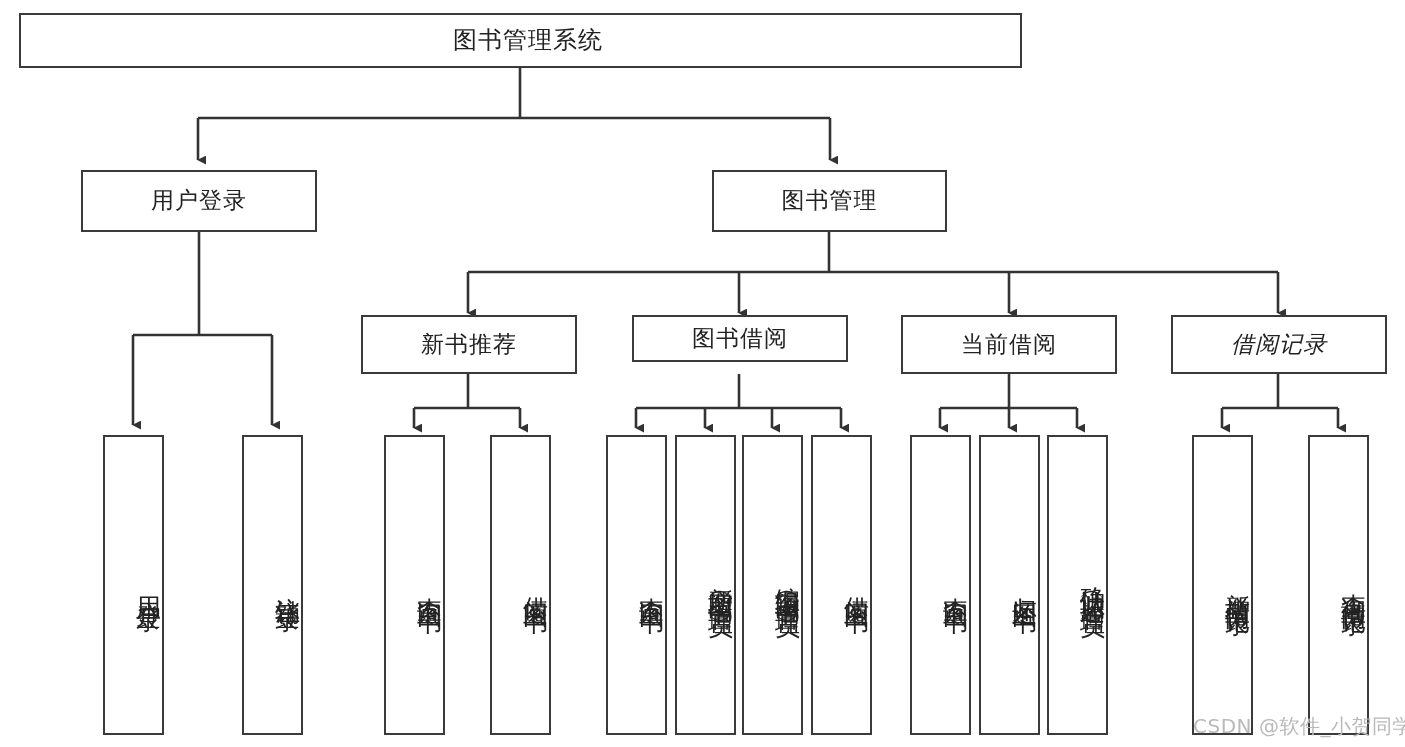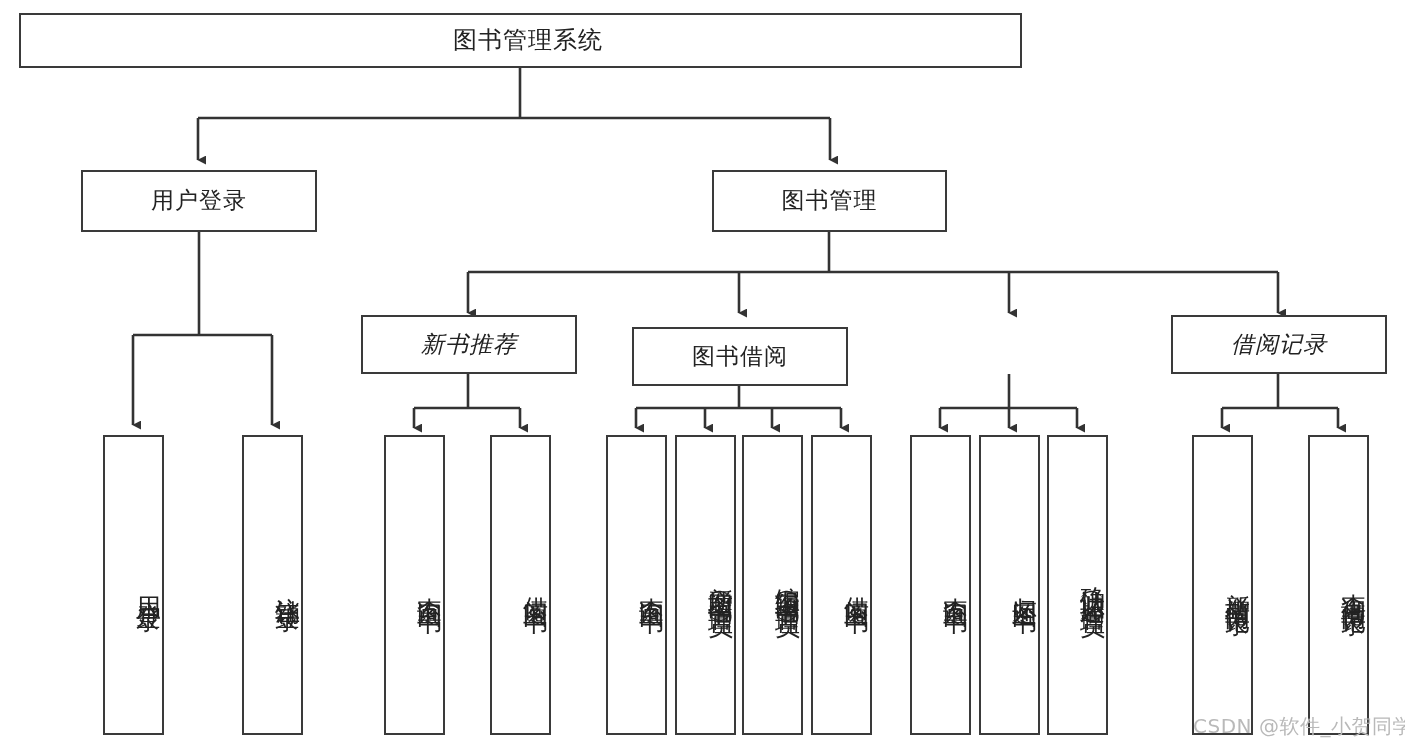--- a/index.html
+++ b/index.html
@@ -125,24 +125,25 @@
       <path d="M 1338 408 L 1338 428" marker-end="url(#arrow)"></path>
     </g>
   </svg>
 
   <div class="node h root" style="left:19px; top:13px; width:1003px; height:55px;">图书管理系统</div>
 
   <div class="node h" style="left:81px; top:170px; width:236px; height:62px;">用户登录</div>
 
   <div class="node h" style="left:712px; top:170px; width:235px; height:62px;">图书管理</div>
 
-  <div class="node h" style="left:361px; top:315px; width:216px; height:59px;font-style:italic;">新书推荐</div>
+  <div class="node h" style="left:361px; top:315px; width:216px; height:59px;">新书推荐</div>
 
-  <div class="node h" style="left:632px; top:327px; width:216px; height:59px;">图书借阅</div>
+  <div class="node h" style="left:632px; top:315px; width:216px; height:47px;">图书借阅</div>
 
+  <div class="node h" style="left:901px; top:315px; width:216px; height:59px;">当前借阅</div>
 
   <div class="node h" style="left:1171px; top:315px; width:216px; height:59px;font-style:italic;">借阅记录</div>
 
   <div class="node v" style="left:103px; top:435px; width:61px; height:300px;">
     <span>用户登录</span>
   </div>
 
   <div class="node v" style="left:242px; top:435px; width:61px; height:300px;">
     <span>注销登录</span>
   </div>

